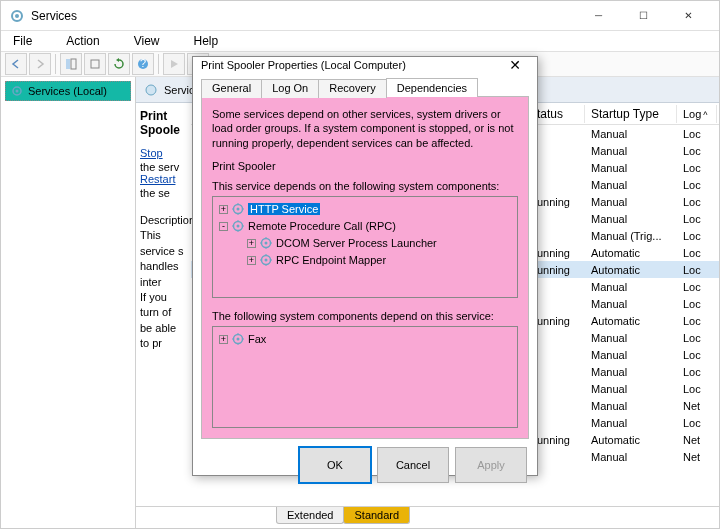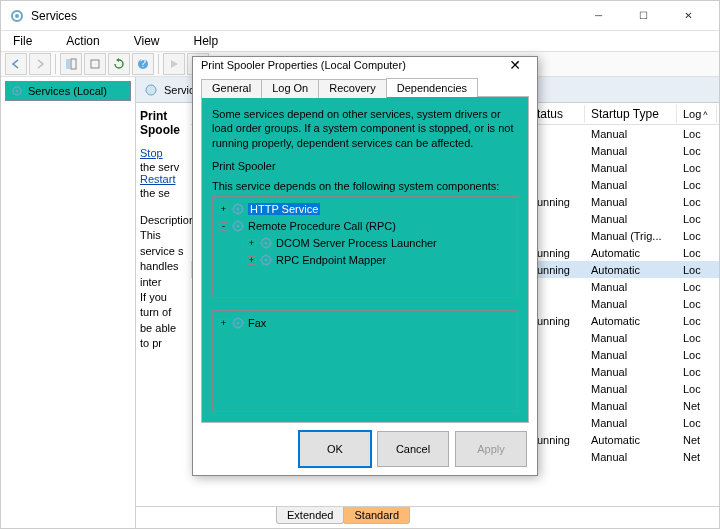--- a/index.html
+++ b/index.html
@@ -37,31 +37,31 @@
 .tbl-head .col { padding: 2px 6px; border-right: 1px solid #e6e6e6; font-size: 12px; }
 .col-status { width: 62px; }
 .col-startup { width: 92px; }
 .col-log { width: 40px; }
 .tbl-body { }
 .tbl-row { display: flex; height: 17px; align-items: center; padding-left: 332px; font-size: 12px; }
 .tbl-row.sel { background: #d4e6f6; }
 .tbl-row .col { padding: 0 6px; white-space: nowrap; overflow: hidden; }
 
 .bottomtabs { height: 22px; border-top: 1px solid #d0d0d0; display: flex; align-items: flex-start; padding-left: 140px; background: #fff; }
-.btab { border: 1px solid #bbb; border-top: none; border-radius: 0 0 3px 3px; padding: 2px 10px; font-size: 11px; margin-right: -1px; background: #fdba74; }
+.btab { border: 1px solid #bbb; border-top: none; border-radius: 0 0 3px 3px; padding: 2px 10px; font-size: 11px; margin-right: -1px; background: #eab308; }
 .btab.inactive { background: #f0f0f0; }
 
 
 .dialog { position: absolute; left: 192px; top: 56px; width: 346px; height: 420px; background: #fff; border: 1px solid #888; box-shadow: 2px 2px 10px rgba(0,0,0,.3); display: flex; flex-direction: column; }
 .dlg-title { height: 26px; display: flex; align-items: center; padding: 0 8px; font-size: 12px; }
 .dlg-close { margin-left: auto; width: 28px; text-align: center; font-size: 14px; }
 .dlg-tabs { display: flex; padding: 4px 8px 0 8px; }
 .dtab { border: 1px solid #bbb; border-bottom: none; padding: 3px 10px; font-size: 11px; margin-right: -1px; background: #fff; position: relative; top: 1px; }
 .dtab.inactive { background: #f4f4f4; top: 2px; padding-top: 2px; }
-.dlg-page { border: 1px solid #bbb; margin: 0 8px 8px 8px; flex: 1; padding: 10px; background: #14b8a6; }
+.dlg-page { border: 1px solid #bbb; margin: 0 8px 8px 8px; flex: 1; padding: 10px; background: #f9a8d4; }
 .info-text { font-size: 11px; line-height: 1.3; margin-bottom: 10px; }
 .svc-label { font-size: 11px; margin-bottom: 4px; }
 .depbox { border: 1px solid #888; height: 102px; margin-bottom: 12px; padding: 4px; overflow: hidden; }
 .depbox2 { border: 1px solid #888; height: 102px; padding: 4px; }
 .tree-row { display: flex; align-items: center; gap: 3px; height: 17px; font-size: 11px; padding-left: 2px; }
 .tree-row .exp { width: 9px; height: 9px; border: 1px solid #888; display: flex; align-items: center; justify-content: center; font-size: 9px; line-height: 1; }
 .tree-row .icn { width: 14px; height: 14px; }
 .tree-row.sel span.lbl { background: #0078d7; color: #fff; padding: 0 2px; }
 .tree-row.child { padding-left: 30px; }
 .dlg-btns { display: flex; gap: 6px; justify-content: flex-end; padding: 0 10px 10px 0; }
@@ -354,20 +354,21 @@
           <span class="icn">
             <svg width="14" height="14">
               <circle cx="7" cy="7" r="4.5" fill="none" stroke="#6aa6c4" stroke-width="1.5"></circle>
               <circle cx="7" cy="7" r="1.5" fill="#6aa6c4"></circle>
               <path d="M7 1 L7 3 M7 11 L7 13 M1 7 L3 7 M11 7 L13 7" stroke="#6aa6c4"></path>
             </svg>
           </span>
           <span class="lbl">RPC Endpoint Mapper</span>
         </div>
       </div>
+    <div class="svc-label">The following system components depend on this service:</div>
     <div class="depbox2" id="dep2">
         <div class="tree-row">
           <span class="exp">+</span>
           <span class="icn">
             <svg width="14" height="14">
               <circle cx="7" cy="7" r="4.5" fill="none" stroke="#6aa6c4" stroke-width="1.5"></circle>
               <circle cx="7" cy="7" r="1.5" fill="#6aa6c4"></circle>
               <path d="M7 1 L7 3 M7 11 L7 13 M1 7 L3 7 M11 7 L13 7" stroke="#6aa6c4"></path>
             </svg>
           </span>

